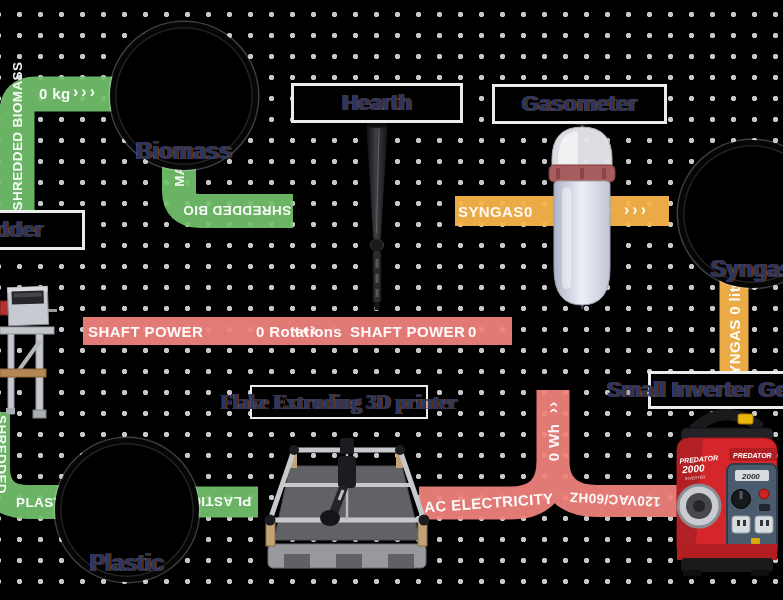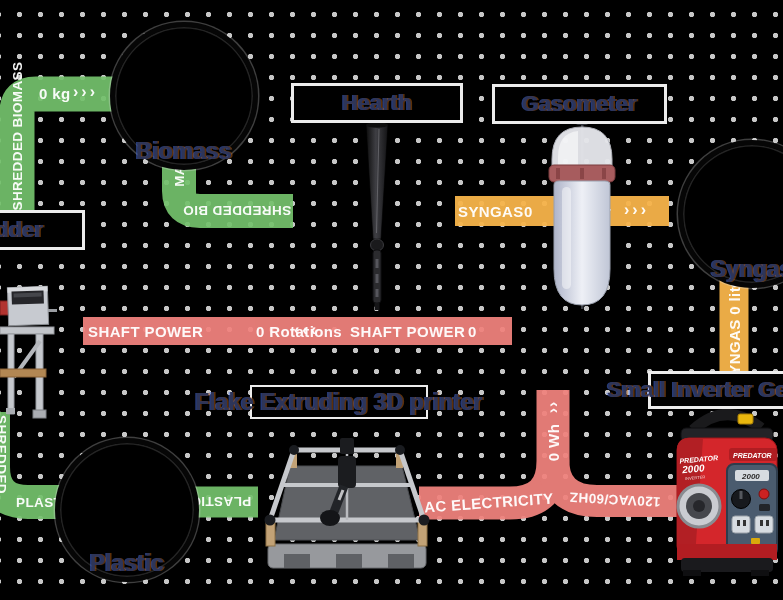--- a/index.html
+++ b/index.html
@@ -28,21 +28,21 @@
     position:absolute;border-radius:50%;background:#000;border:5px solid #060606;
     box-shadow:0 0 0 1.5px rgba(225,225,225,.28), inset 0 0 0 1.5px rgba(225,225,225,.16);
     display:flex;align-items:flex-end;justify-content:center;
   }
   .node .dark-text{font-size:23px;}
   .mlabel{
     position:absolute;background:#000;border:3px solid #ececec;box-sizing:border-box;
     display:flex;align-items:center;justify-content:center;
   }
   .mlabel .dark-text{overflow:visible;}
-  .mlabel.big .dark-text{font-size:23px;font-weight:700;}
+  .mlabel.big .dark-text{font-size:20px;font-weight:700;font-family:Liberation Serif, serif;}
   svg{display:block;}
 </style>
 </head>
 <body>
 
 <div id="stage">
 
   <svg class="layer" width="783" height="600" viewBox="0 0 783 600">
     <g stroke="#74c16c" opacity="0.93" fill="none">
       <path d="M17 220 L17 112 Q17 94 36 94 L113 94" stroke-width="35"></path>

